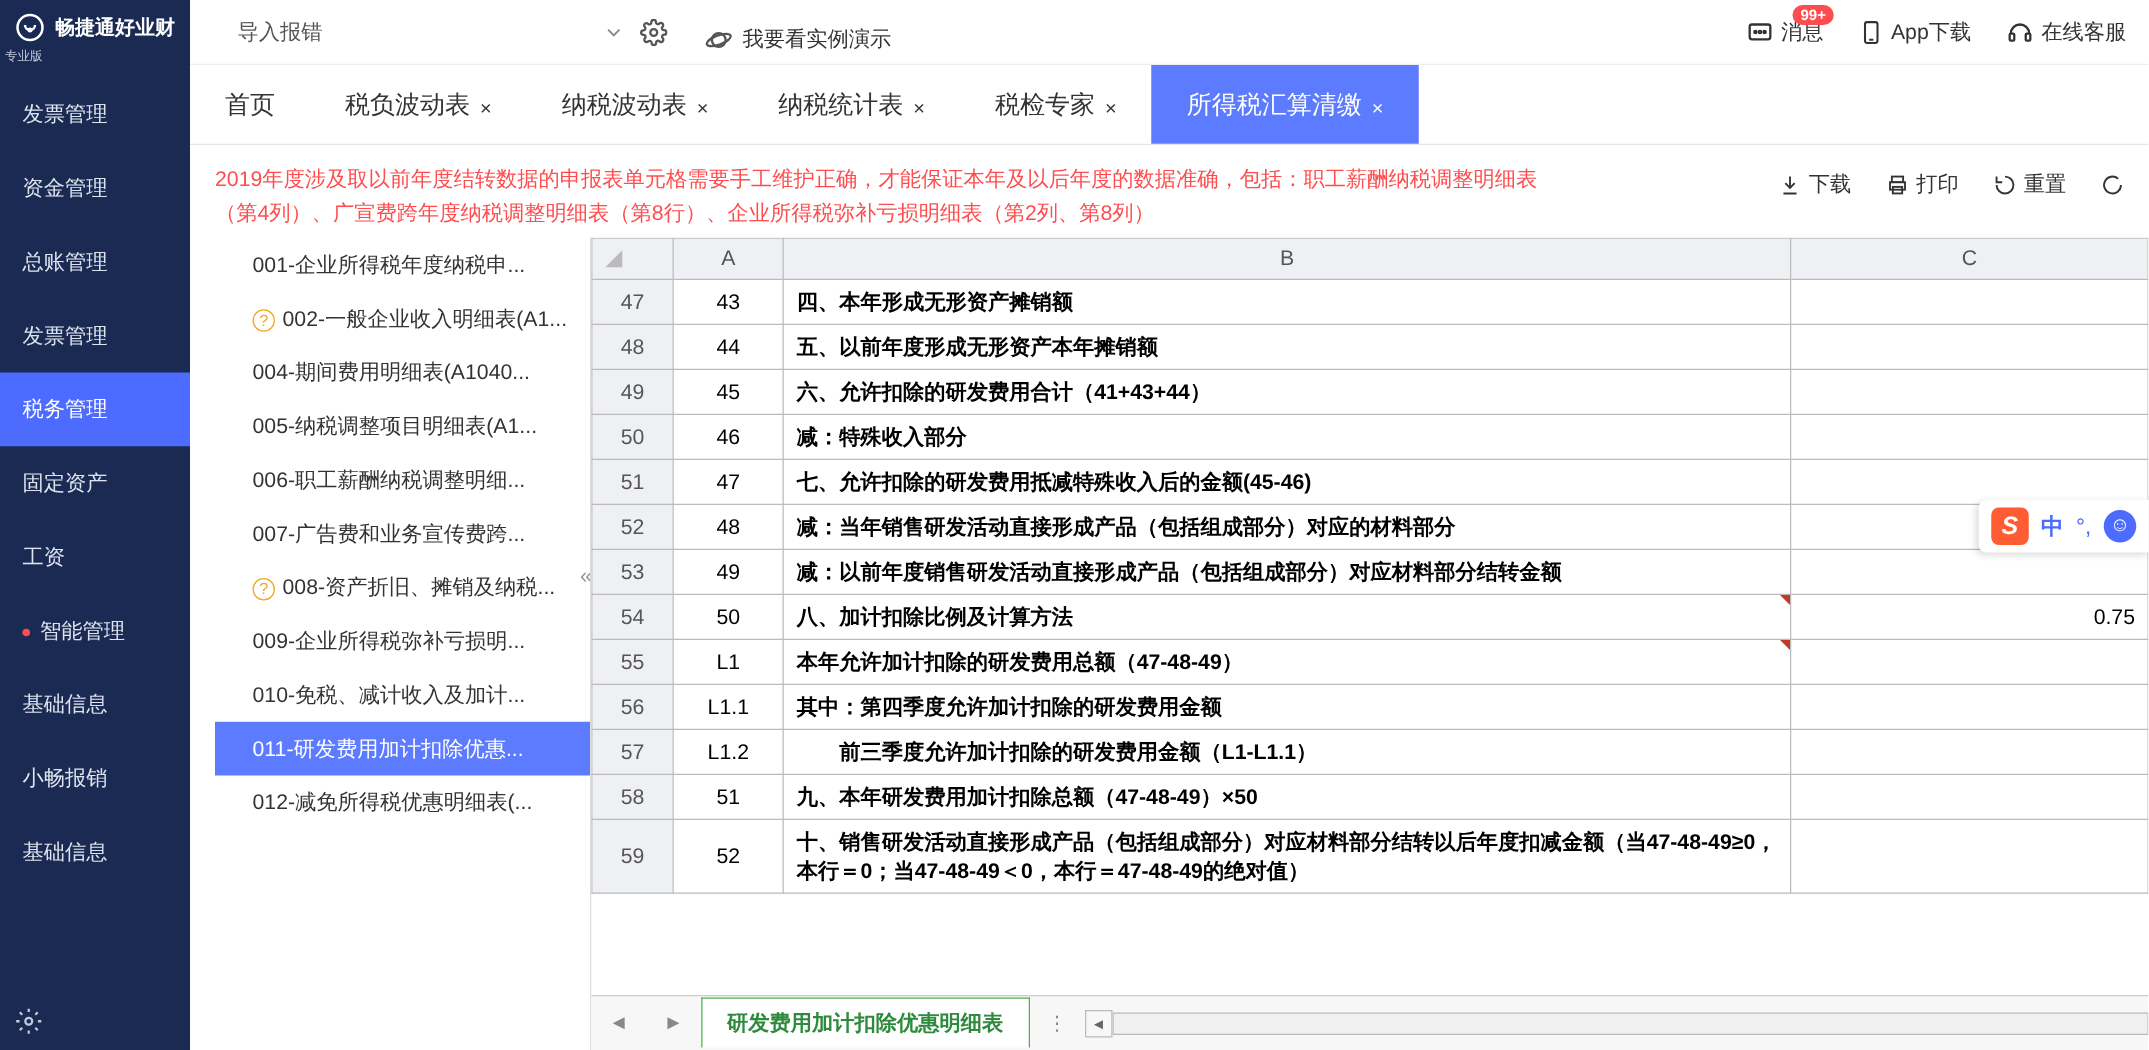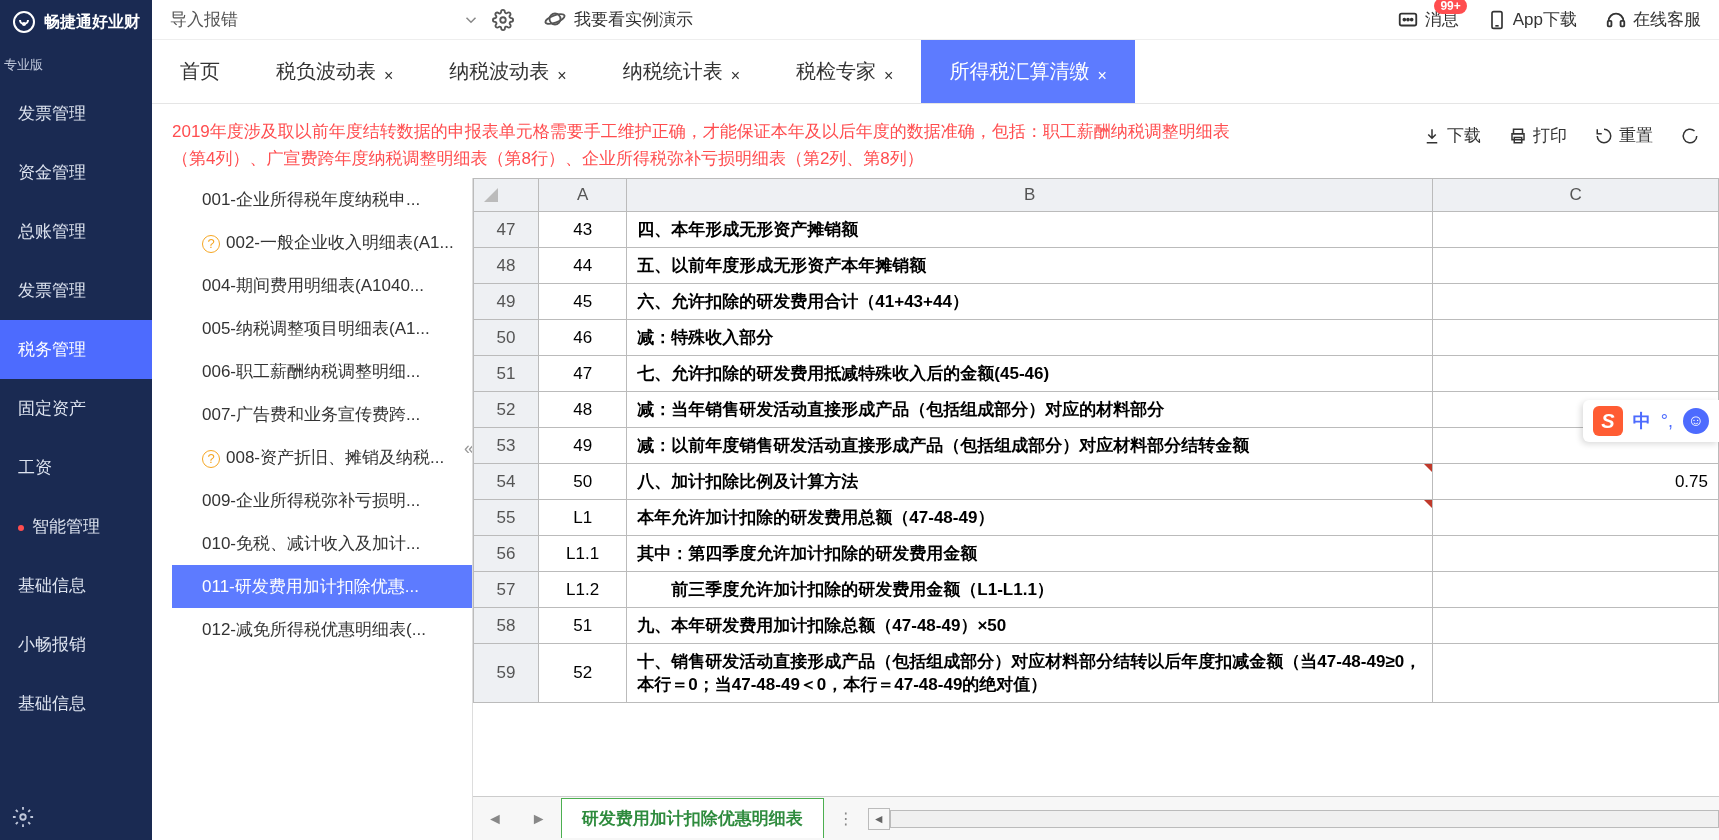--- a/index.html
+++ b/index.html
@@ -2,31 +2,31 @@
 <html><head>
 <meta charset="utf-8">
 <style>
 *{margin:0;padding:0;box-sizing:border-box;font-family:"Microsoft YaHei",sans-serif;}
 body{background:#fff;overflow:hidden;}
 .app{display:flex;width:1719px;height:840px;}
 .sidebar{width:152px;background:#1a2a52;color:#fff;display:flex;flex-direction:column;flex-shrink:0;}
 .logo{display:flex;align-items:center;padding:10px 12px 4px;gap:8px;}
 .logo-icon{width:24px;height:24px;}
 .logo-text{font-size:16px;font-weight:bold;}
-.edition{font-size:13px;padding:0 0 10px 4px;color:#c0c8db;margin-top:18px;}
+.edition{font-size:10px;padding:0 0 10px 4px;color:#c0c8db;}
 .nav-item{padding:18px 18px;font-size:17px;cursor:pointer;color:#dde3ef;}
 .nav-item.active{background:#4d6bfe;color:#fff;}
 .nav-item.dot::before{content:"";display:inline-block;width:6px;height:6px;border-radius:50%;background:#ff4d4f;margin-right:8px;vertical-align:middle;}
 .nav-settings{margin-top:auto;padding:12px;text-align:center;}
 .main{flex:1;display:flex;flex-direction:column;overflow:hidden;}
 .topbar{display:flex;align-items:center;padding:8px 18px;gap:20px;border-bottom:1px solid #eee;}
 .search-box{display:flex;align-items:center;gap:12px;color:#555;font-size:17px;}
-.search-text{min-width:280px;}
+.search-text{min-width:280px;margin-left:20px;}
 .chev{color:#7a7a7a;}
-.demo-link{display:flex;gap:8px;color:#333;font-size:17px;margin-left:10px;}
+.demo-link{display:flex;align-items:center;gap:8px;color:#333;font-size:17px;margin-left:10px;margin-top:12px;}
 .top-right{margin-left:auto;display:flex;align-items:center;gap:28px;}
 .tr-item{display:flex;align-items:center;gap:6px;font-size:17px;color:#333;cursor:pointer;position:relative;}
 .badge{position:absolute;top:-10px;right:-8px;background:#ff4d4f;color:#fff;border-radius:10px;padding:1px 6px;font-size:12px;font-weight:bold;}
 .tabs{display:flex;align-items:stretch;border-bottom:1px solid #e5e5e5;}
 .tab{padding:18px 28px;font-size:20px;color:#333;cursor:pointer;display:flex;align-items:flex-end;gap:8px;}
 .tab.active{background:#5d7bff;color:#fff;}
 .tab-close{font-size:16px;color:inherit;}
 .content{flex:1;display:flex;flex-direction:column;overflow:hidden;}
 .notice-row{display:flex;align-items:flex-start;padding:14px 20px 6px;gap:20px;}
 .notice{color:#ff4d4f;font-size:17px;line-height:1.6;max-width:1080px;}

